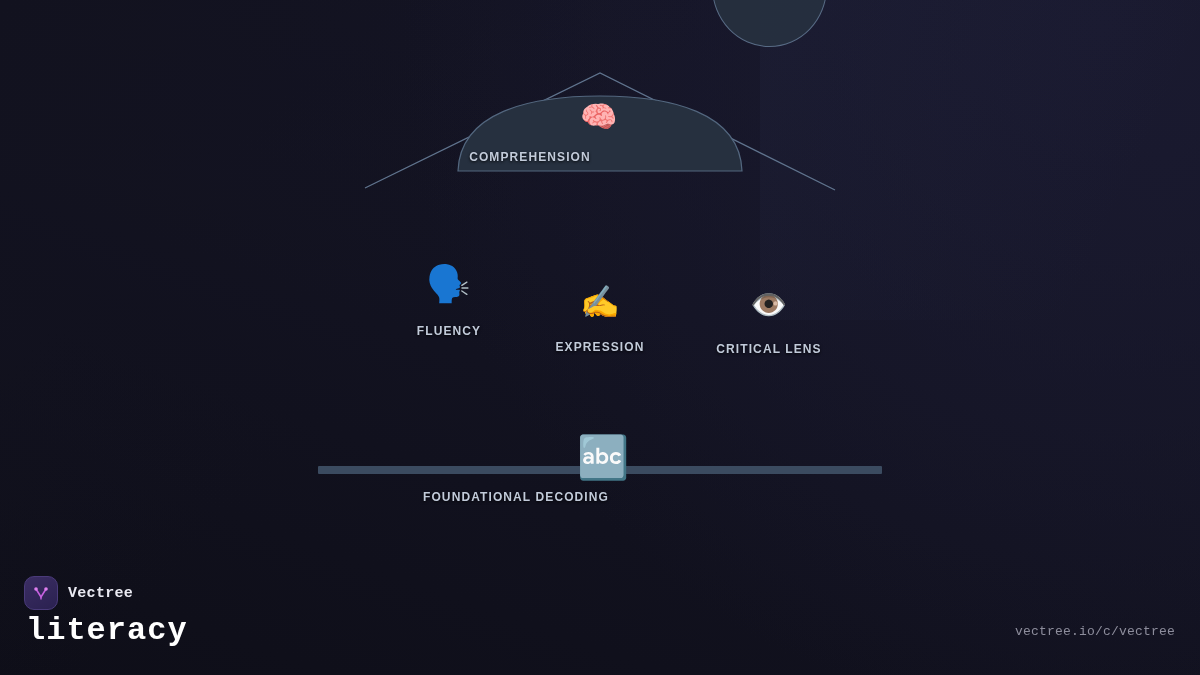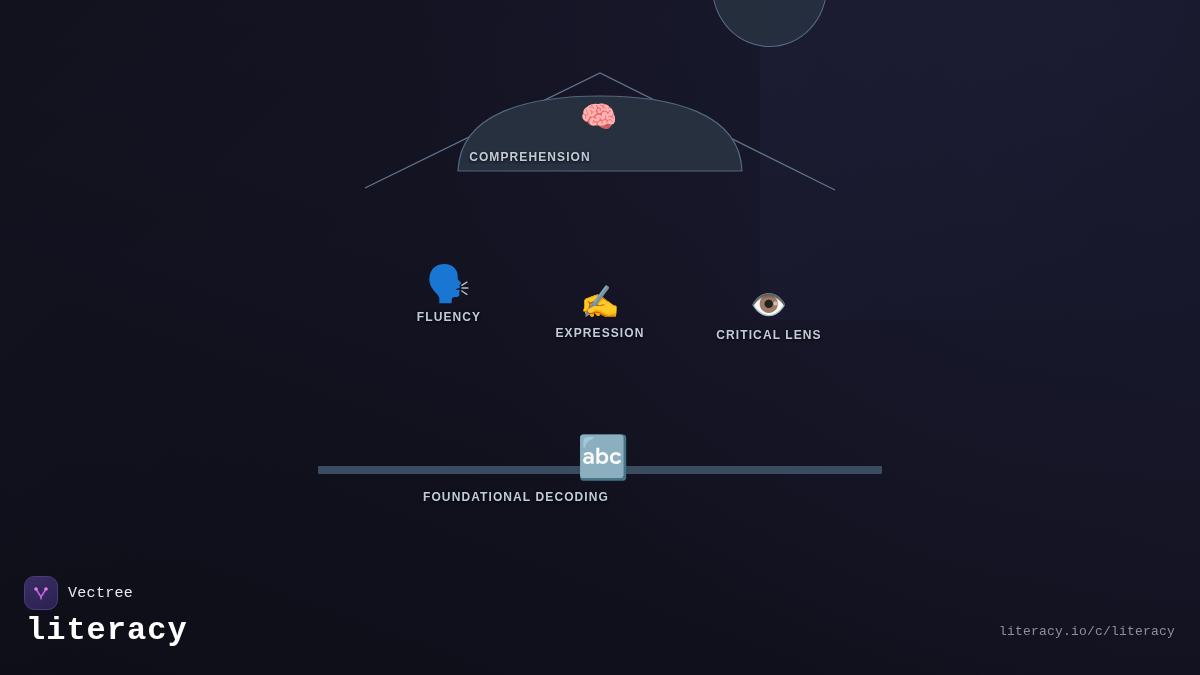--- a/index.html
+++ b/index.html
@@ -72,21 +72,21 @@
     user-select:none;
   }
 
   
   .pillar { position:absolute; text-align:center; }
   .pillar .glyph {
     font-size:34px;
     line-height:1;
     display:block;
   }
-  .pillar .label { display:block; margin-top:8px; }
+  .pillar .label { display:block; margin-top:22px; }
 
   #pillar-fluency      { left:379px; top:266px; width:140px; }
   #pillar-expression   { left:530px; top:286px; width:140px; }
   #pillar-critical     { left:699px; top:290px; width:140px; }
 
   #pillar-fluency .glyph    { font-size:36px; }
   #pillar-expression .glyph { font-size:32px; }
   #pillar-critical .glyph   { font-size:30px; }
 
   
@@ -121,21 +121,21 @@
   .brand-logo {
     width:34px; height:34px;
     border-radius:10px;
     background:linear-gradient(150deg, #3b2d63 0%, #2a2150 100%);
     border:1px solid #4a3b7a;
     display:flex; align-items:center; justify-content:center;
   }
   .brand-name {
     font-family:"Liberation Mono", "DejaVu Sans Mono", monospace;
     font-size:15px;
-    font-weight:normal;
+    font-weight:bold;
     color:#e9e9f2;
     letter-spacing:.3px;
   }
   .page-title {
     position:absolute;
     left:26px; top:612px;
     font-family:"Liberation Mono", "DejaVu Sans Mono", monospace;
     font-size:32px;
     font-weight:bold;
     color:#ffffff;
@@ -200,15 +200,15 @@
         <path d="M10,14 L10,16" fill="none" stroke="#c661e0" stroke-width="1.4" stroke-linecap="round"></path>
         <circle cx="5" cy="6" r="1.8" fill="#e07ff0"></circle>
         <circle cx="15" cy="6" r="1.8" fill="#e07ff0"></circle>
       </svg>
     </div>
     <span class="brand-name">Vectree</span>
   </div>
 
   <div class="page-title">literacy</div>
 
-  <div class="url">literacy.io/c/literacy</div>
+  <div class="url">vectree.io/c/vectree</div>
 
 </div>
 
 </body></html>

